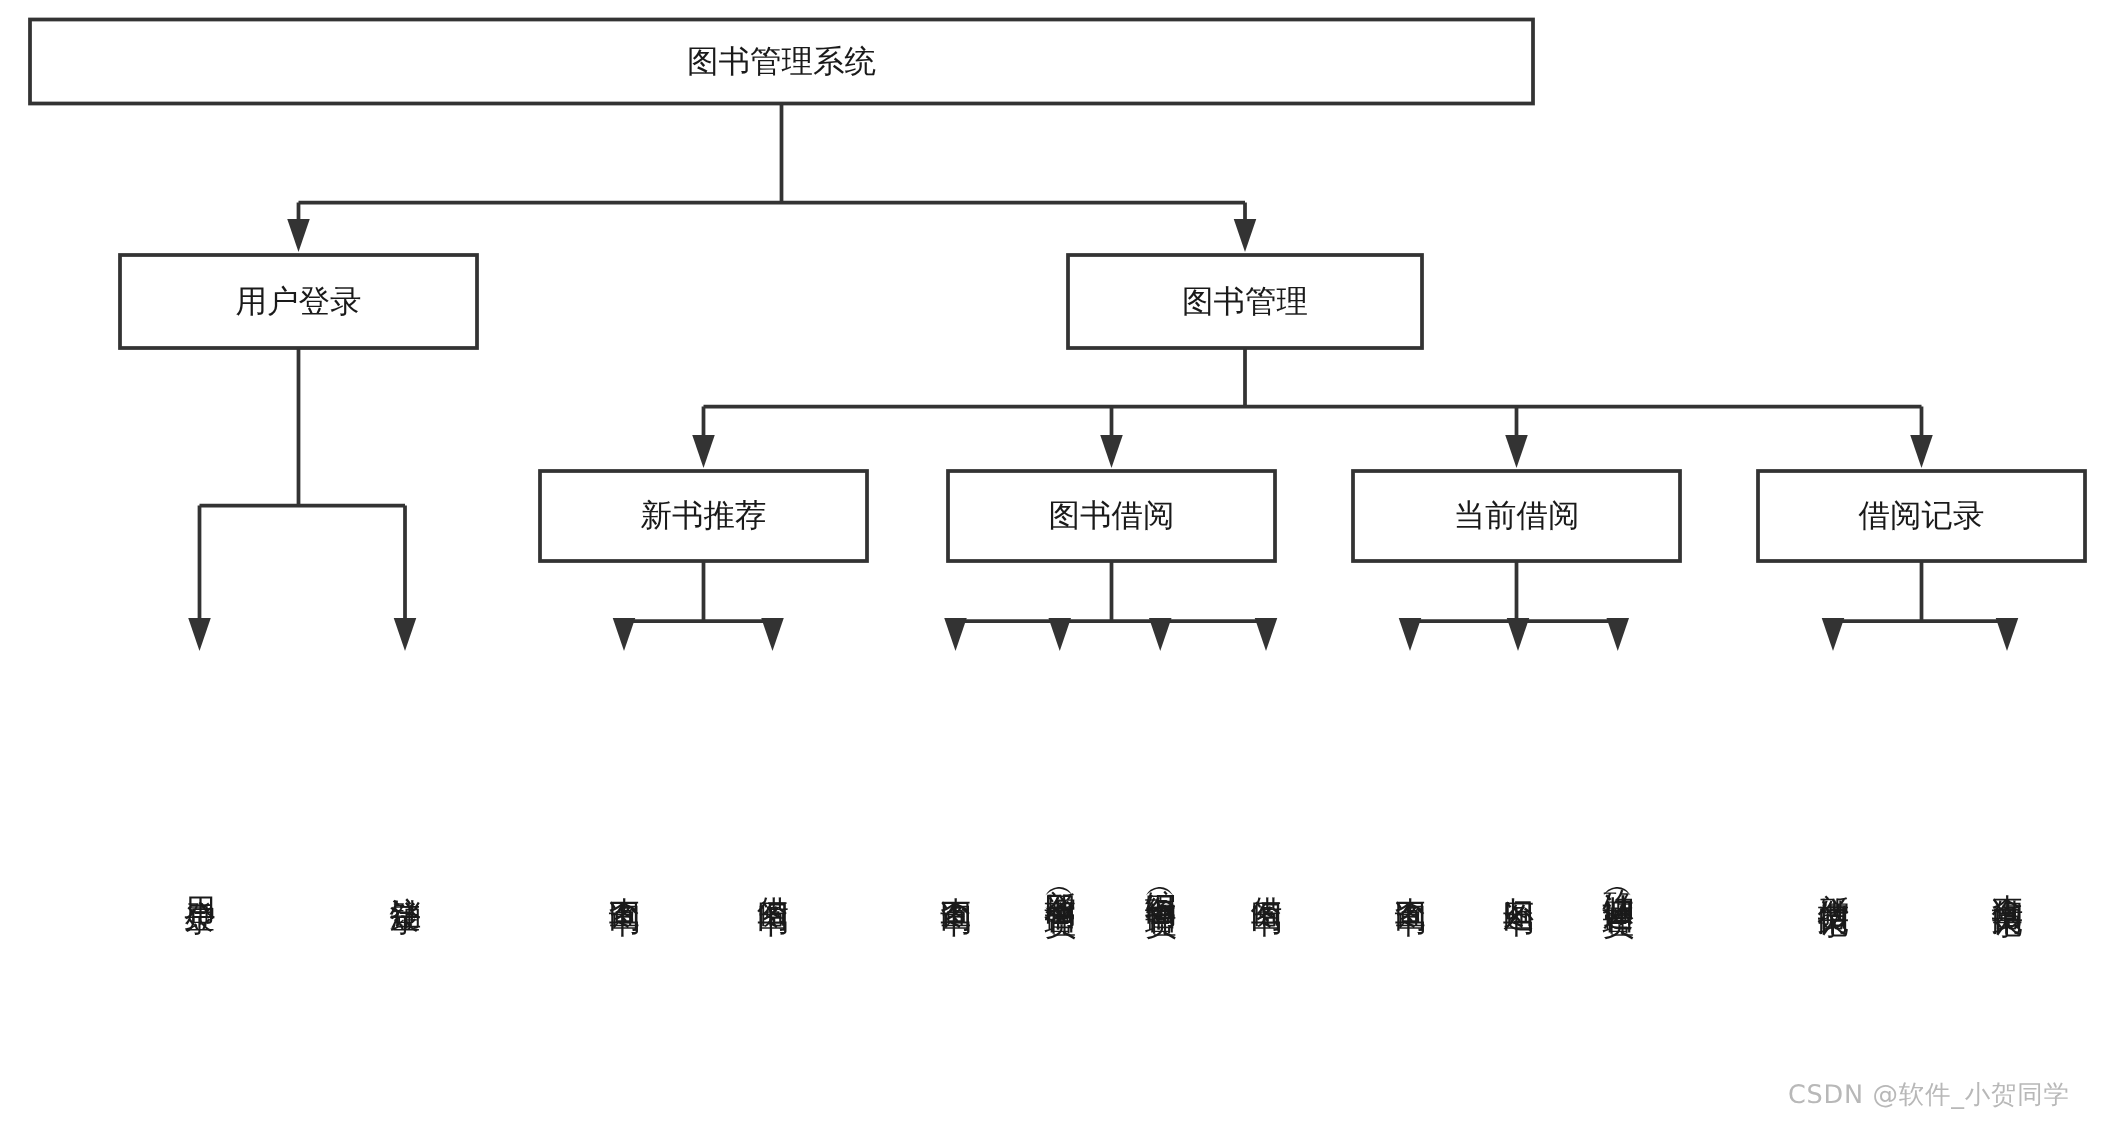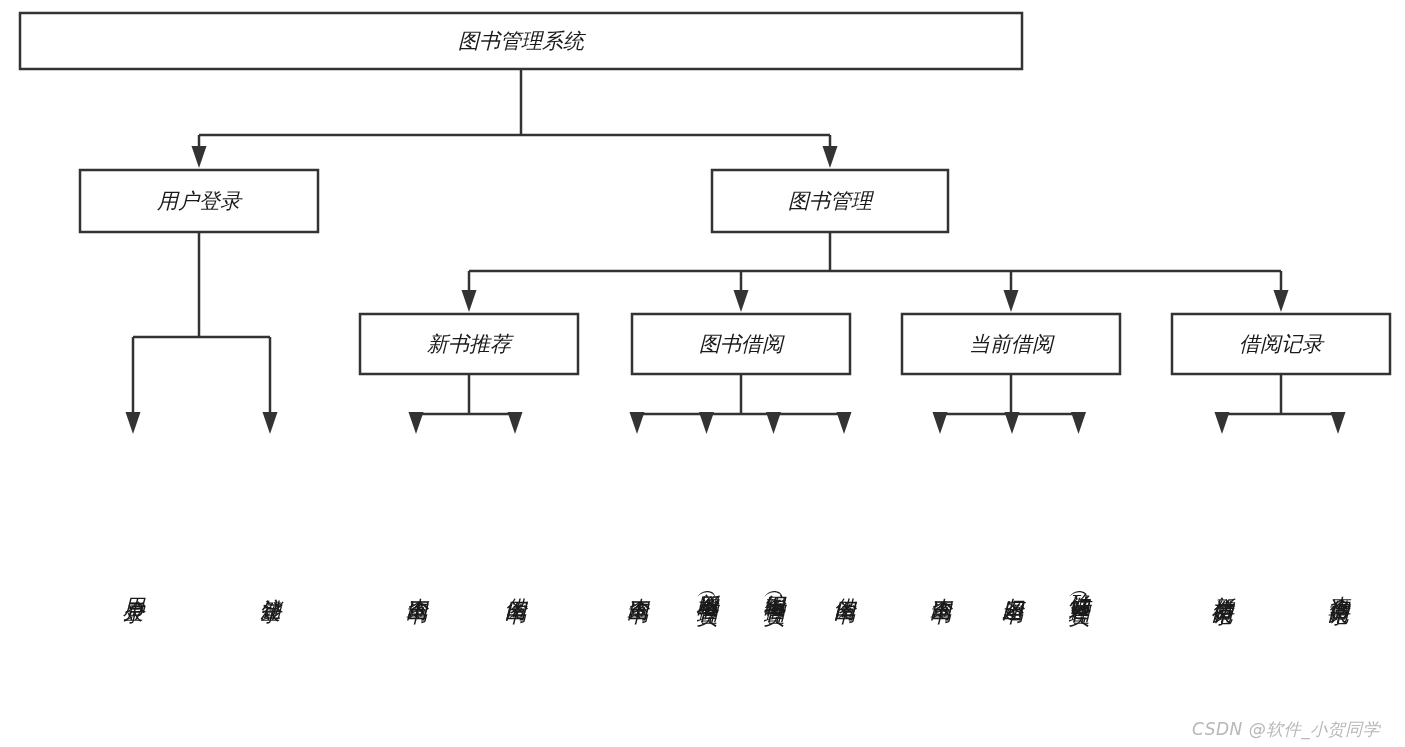--- a/index.html
+++ b/index.html
@@ -11,21 +11,20 @@
     width: 1405px;
     height: 747px;
     font-family: "DejaVu Sans", "Liberation Sans", sans-serif;
     overflow: hidden;
     position: relative;
   }
   #diagram-root {
     position: relative;
     width: 1201px;
     height: 747px;
-    font-style: italic;
   }
   svg#flow-svg {
     position: absolute;
     left: 0;
     top: 0;
     width: 1405px;
     height: 747px;
     display: block;
   }
   .node-rect {

